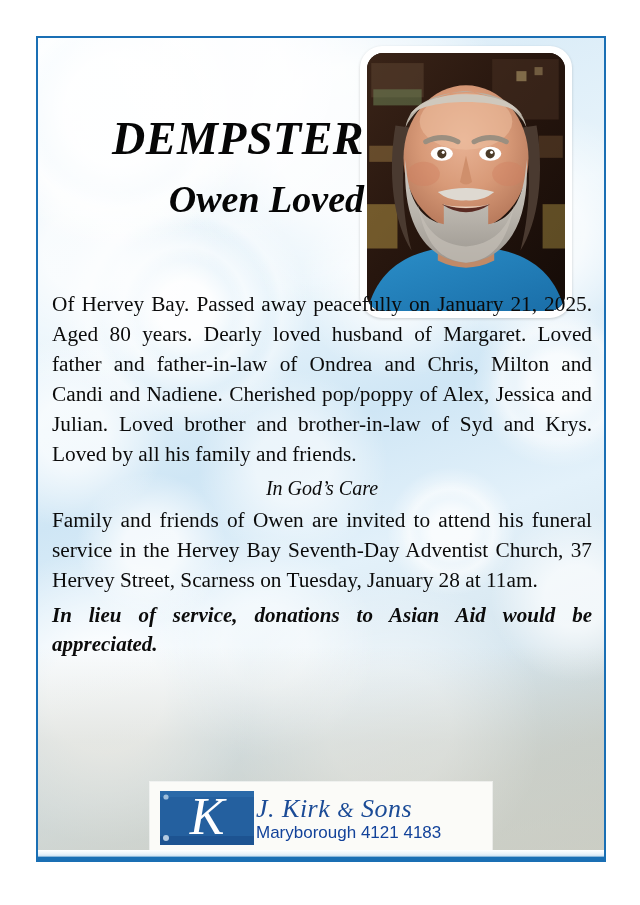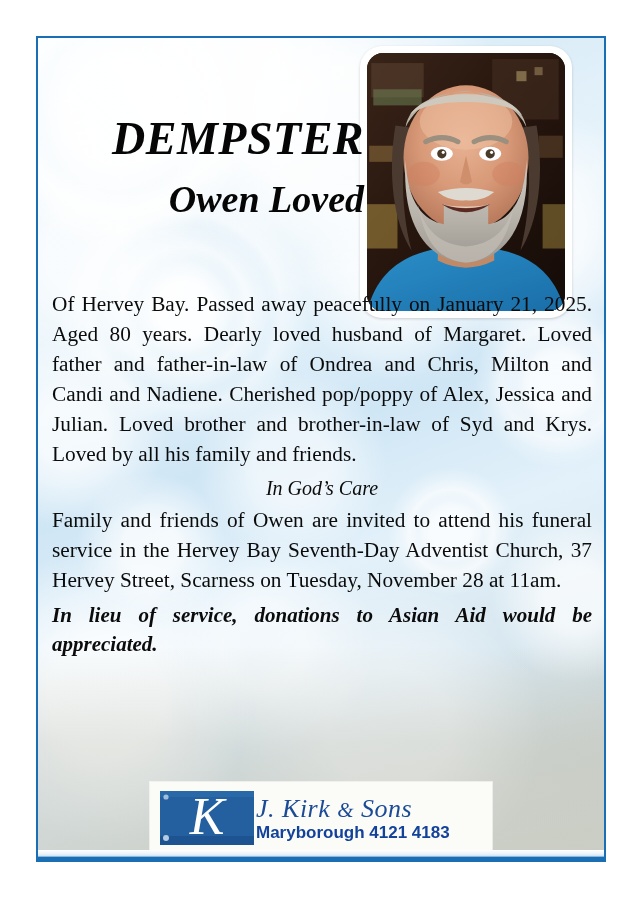--- a/index.html
+++ b/index.html
@@ -193,21 +193,21 @@
     font-style: italic;
     font-size: 26px;
     color: #1b4b96;
     line-height: 1.05;
     letter-spacing: .5px;
     white-space: nowrap;
   }
   #logo-name .amp { font-size: 21px; }
   .logo-line {
     font-family: "Liberation Sans", "DejaVu Sans", sans-serif;
-    font-weight: bold;
+    font-weight: normal;
     font-size: 17px;
     color: #12429a;
     line-height: 1.25;
     white-space: nowrap;
   }
 </style>
 </head>
 <body>
 
 <div id="notice">
@@ -296,21 +296,21 @@
     </div>
 
     <div id="name-block">
       <div id="surname">DEMPSTER</div>
       <div id="givennames">Owen Loved</div>
     </div>
 
     <div id="body-text">
       <p class="para">Of Hervey Bay. Passed away peacefully on January 21, 2025. Aged 80 years. Dearly loved husband of Margaret. Loved father and father-in-law of Ondrea and Chris, Milton and Candi and Nadiene. Cherished pop/poppy of Alex, Jessica and Julian. Loved brother and brother-in-law of Syd and Krys. Loved by all his family and friends.</p>
       <div class="verse">In God’s Care</div>
-      <p class="para">Family and friends of Owen are invited to attend his funeral service in the Hervey Bay Seventh-Day Adventist Church, 37 Hervey Street, Scarness on Tuesday, November 28 at 11am.</p>
+      <p class="para">Family and friends of Owen are invited to attend his funeral service in the Hervey Bay Seventh-Day Adventist Church, 37 Hervey Street, Scarness on Tuesday, January 28 at 11am.</p>
       <p class="bequest">In lieu of service, donations to Asian Aid would be appreciated.</p>
     </div>
 
     <div id="logo">
       <div id="logo-mark">
         <svg viewBox="0 0 98 62">
           <rect x="2" y="3" width="94" height="54" fill="#24609f"></rect>
           <rect x="2" y="48" width="94" height="9" fill="#1d5391"></rect>
           <path d="M2 3 L96 3 L96 9 L2 9 Z" fill="#2a69a8"></path>
           <circle cx="8" cy="9" r="2.6" fill="#bcd4ea" opacity=".8"></circle>

